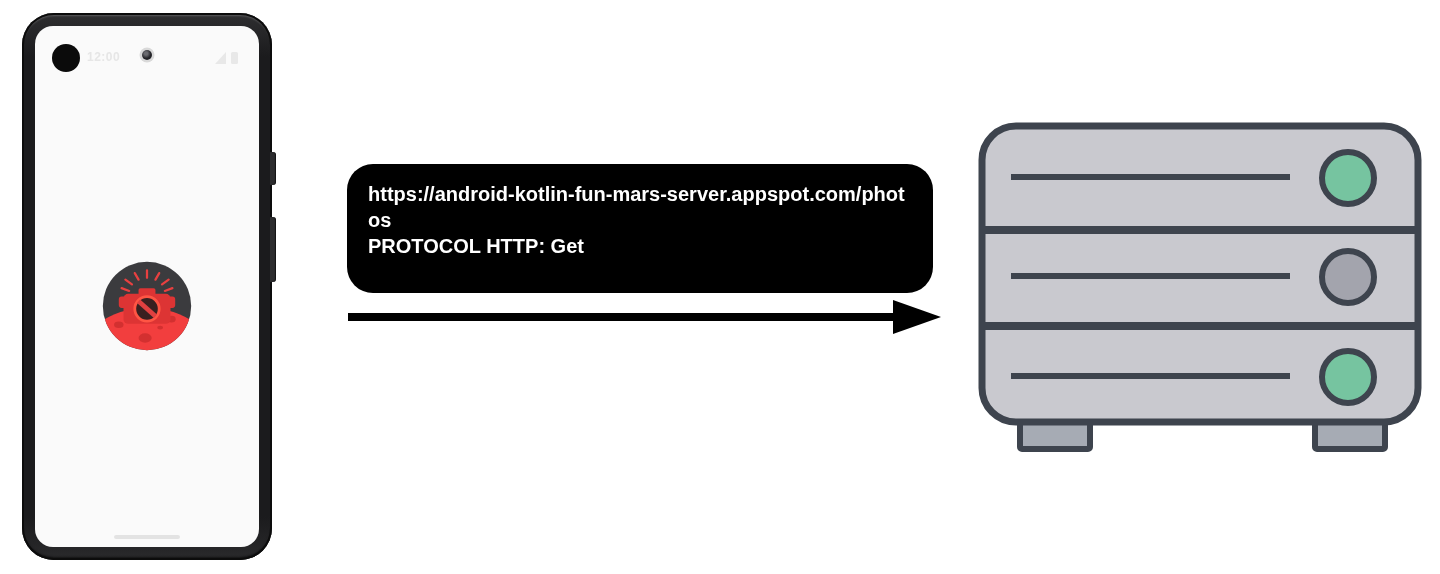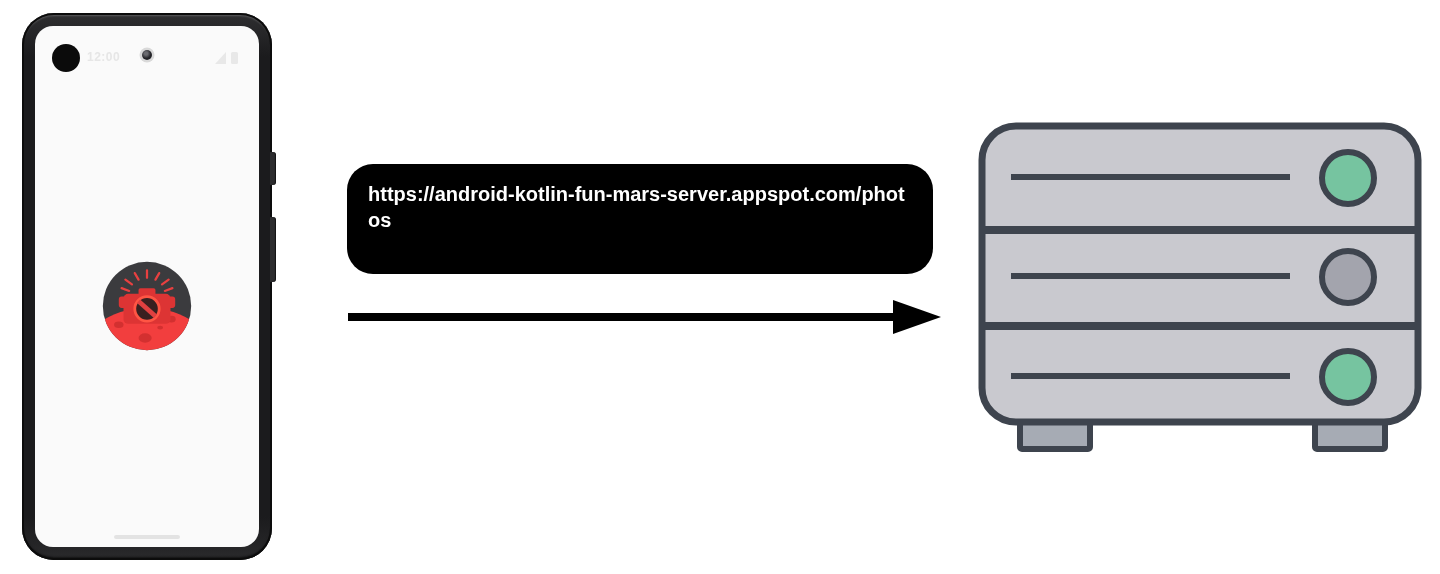--- a/index.html
+++ b/index.html
@@ -102,20 +102,21 @@
           <line x1="41" y1="45" x2="59" y2="61" stroke="#e04040" stroke-width="5"></line>
         </g>
       </svg>
 
       <div class="home-indicator"></div>
     </div>
   </div>
 
   <div class="request-box">
     <p class="request-url">https://android-kotlin-fun-mars-server.appspot.com/photos</p>
+    <p class="request-protocol">PROTOCOL HTTP: Get</p>
   </div>
 
   <svg class="request-arrow" width="600" height="40" viewBox="0 0 600 40">
     <line x1="2" y1="19" x2="556" y2="19" stroke="#000000" stroke-width="8"></line>
     <polygon points="547,2 595,19 547,36" fill="#000000"></polygon>
   </svg>
 
   <svg class="server" width="446" height="340" viewBox="0 0 446 340">
 
     <rect x="42" y="296" width="70" height="35" rx="2" fill="#a6abb4" stroke="#3e444e" stroke-width="6"></rect>

